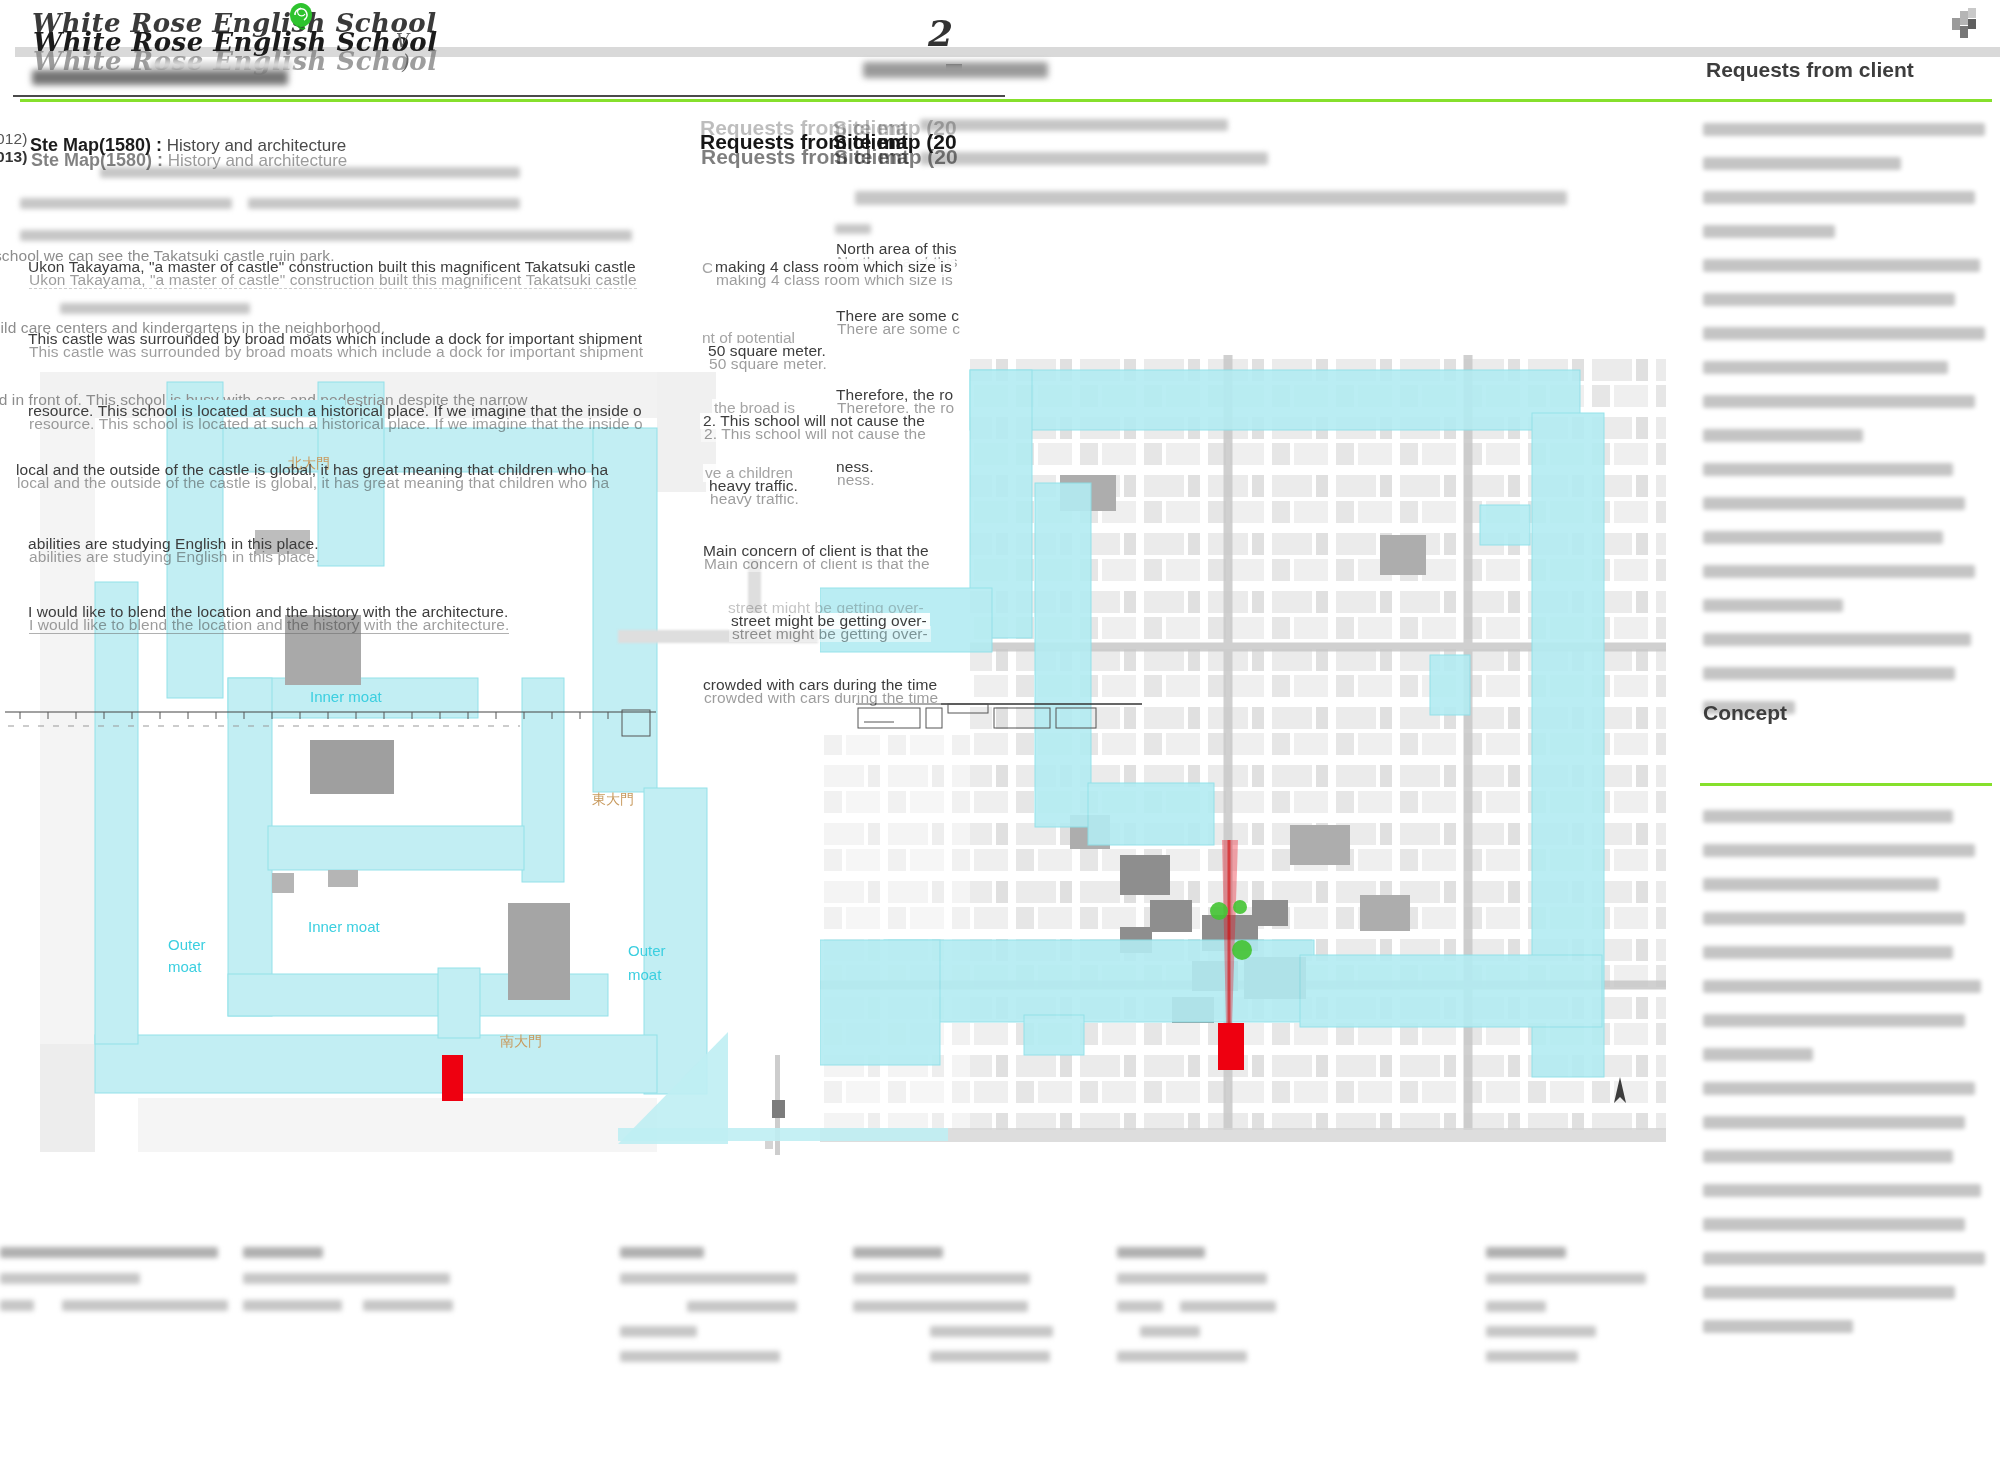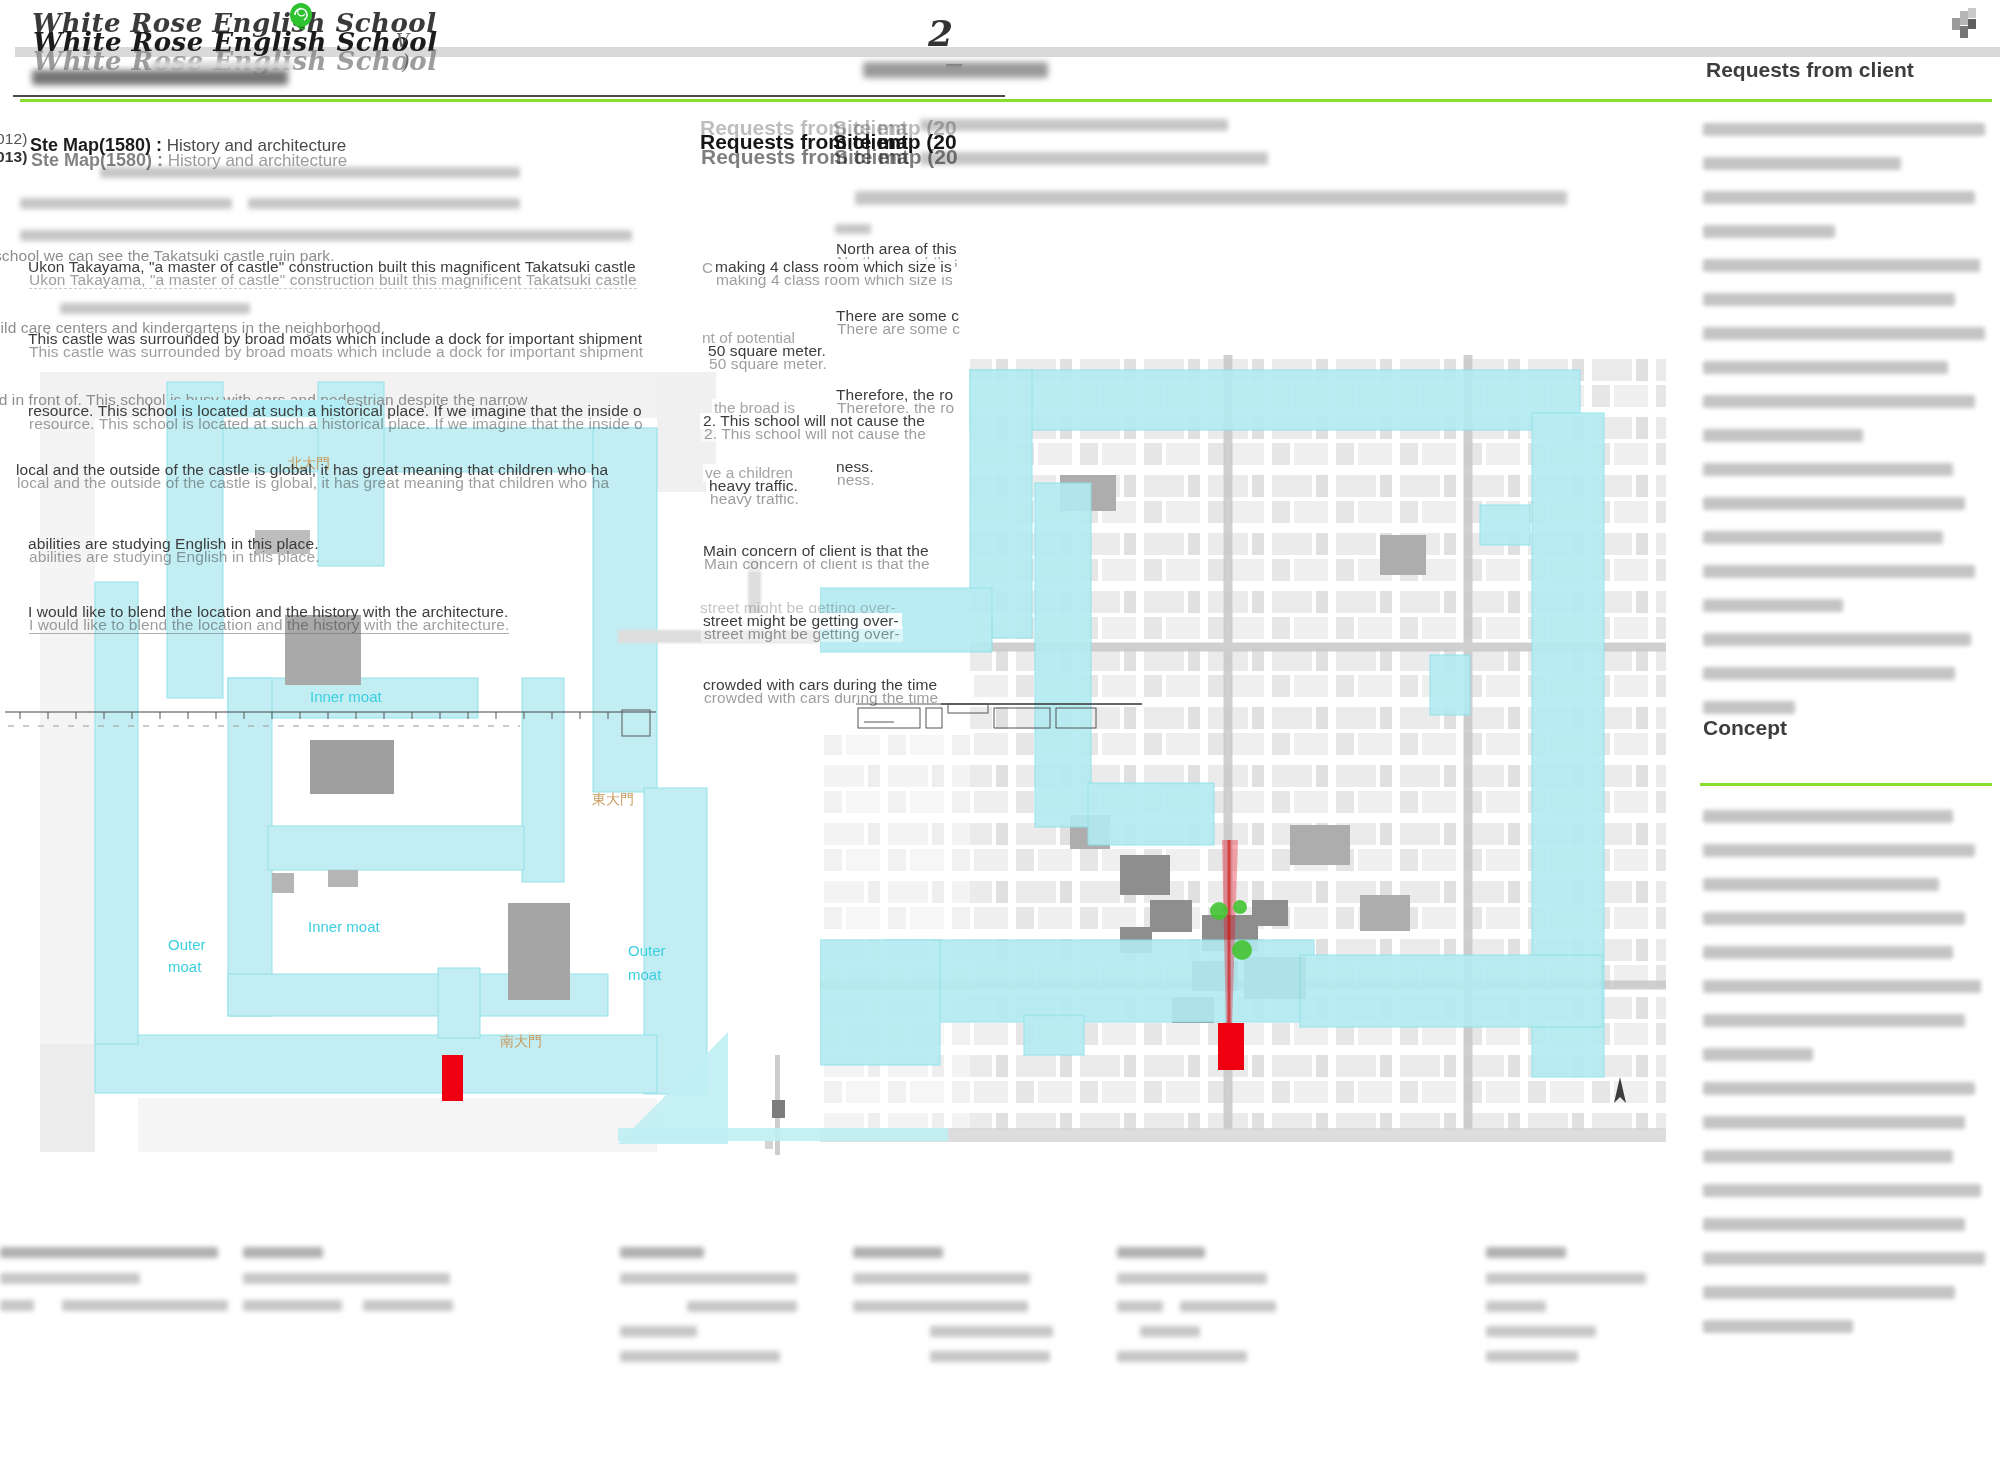--- a/index.html
+++ b/index.html
@@ -332,21 +332,21 @@
     <span class="g1">ness.</span><span class="g2">ness.</span>
   </div>
   <span class="frag" style="left:703px;top:464px;z-index:3">ve a children</span>
   <div class="gl mid" style="left:706px;top:478px;z-index:3">
     <span class="g1">heavy traffic.</span><span class="g2">heavy traffic.</span>
   </div>
 
   <div class="gl mid" style="left:700px;top:543px;z-index:3">
     <span class="g1">Main concern of client is that the</span><span class="g2">Main concern of client is that the</span>
   </div>
-  <div class="gl mid" style="left:700px;top:613px;z-index:3">
+  <div class="gl mid" style="left:728px;top:613px;z-index:3">
     <span class="g0">street might be getting over-</span>
     <span class="g1">street might be getting over-</span>
     <span class="g2">street might be getting over-</span>
   </div>
   <div class="gl mid" style="left:700px;top:677px;z-index:3">
     <span class="g1">crowded with cars during the time</span><span class="g2">crowded with cars during the time</span>
   </div>
 
   <div class="sbhead" style="left:1706px;top:58px">Requests from client</div>
   <div class="grule" style="left:1700px;top:99px;width:292px;height:3px;background:#86e02c"></div>
@@ -363,21 +363,21 @@
   <div class="bar h13" style="left:1703px;top:429px;width:160px"></div>
   <div class="bar h13" style="left:1703px;top:463px;width:250px"></div>
   <div class="bar h13 d" style="left:1703px;top:497px;width:262px"></div>
   <div class="bar h13" style="left:1703px;top:531px;width:240px"></div>
   <div class="bar h13" style="left:1703px;top:565px;width:272px"></div>
   <div class="bar h13" style="left:1703px;top:599px;width:140px"></div>
   <div class="bar h13" style="left:1703px;top:633px;width:268px"></div>
   <div class="bar h13" style="left:1703px;top:667px;width:252px"></div>
   <div class="bar h13" style="left:1703px;top:701px;width:92px"></div>
 
-  <div class="sbhead" style="left:1703px;top:716px">Concept</div>
+  <div class="sbhead" style="left:1703px;top:701px">Concept</div>
   <div class="grule" style="left:1700px;top:783px;width:292px;height:3px;background:#86e02c"></div>
 
   <div class="bar h13" style="left:1703px;top:810px;width:250px"></div>
   <div class="bar h13" style="left:1703px;top:844px;width:272px"></div>
   <div class="bar h13" style="left:1703px;top:878px;width:236px"></div>
   <div class="bar h13" style="left:1703px;top:912px;width:262px"></div>
   <div class="bar h13 d" style="left:1703px;top:946px;width:250px"></div>
   <div class="bar h13" style="left:1703px;top:980px;width:278px"></div>
   <div class="bar h13" style="left:1703px;top:1014px;width:262px"></div>
   <div class="bar h13" style="left:1703px;top:1048px;width:110px"></div>

